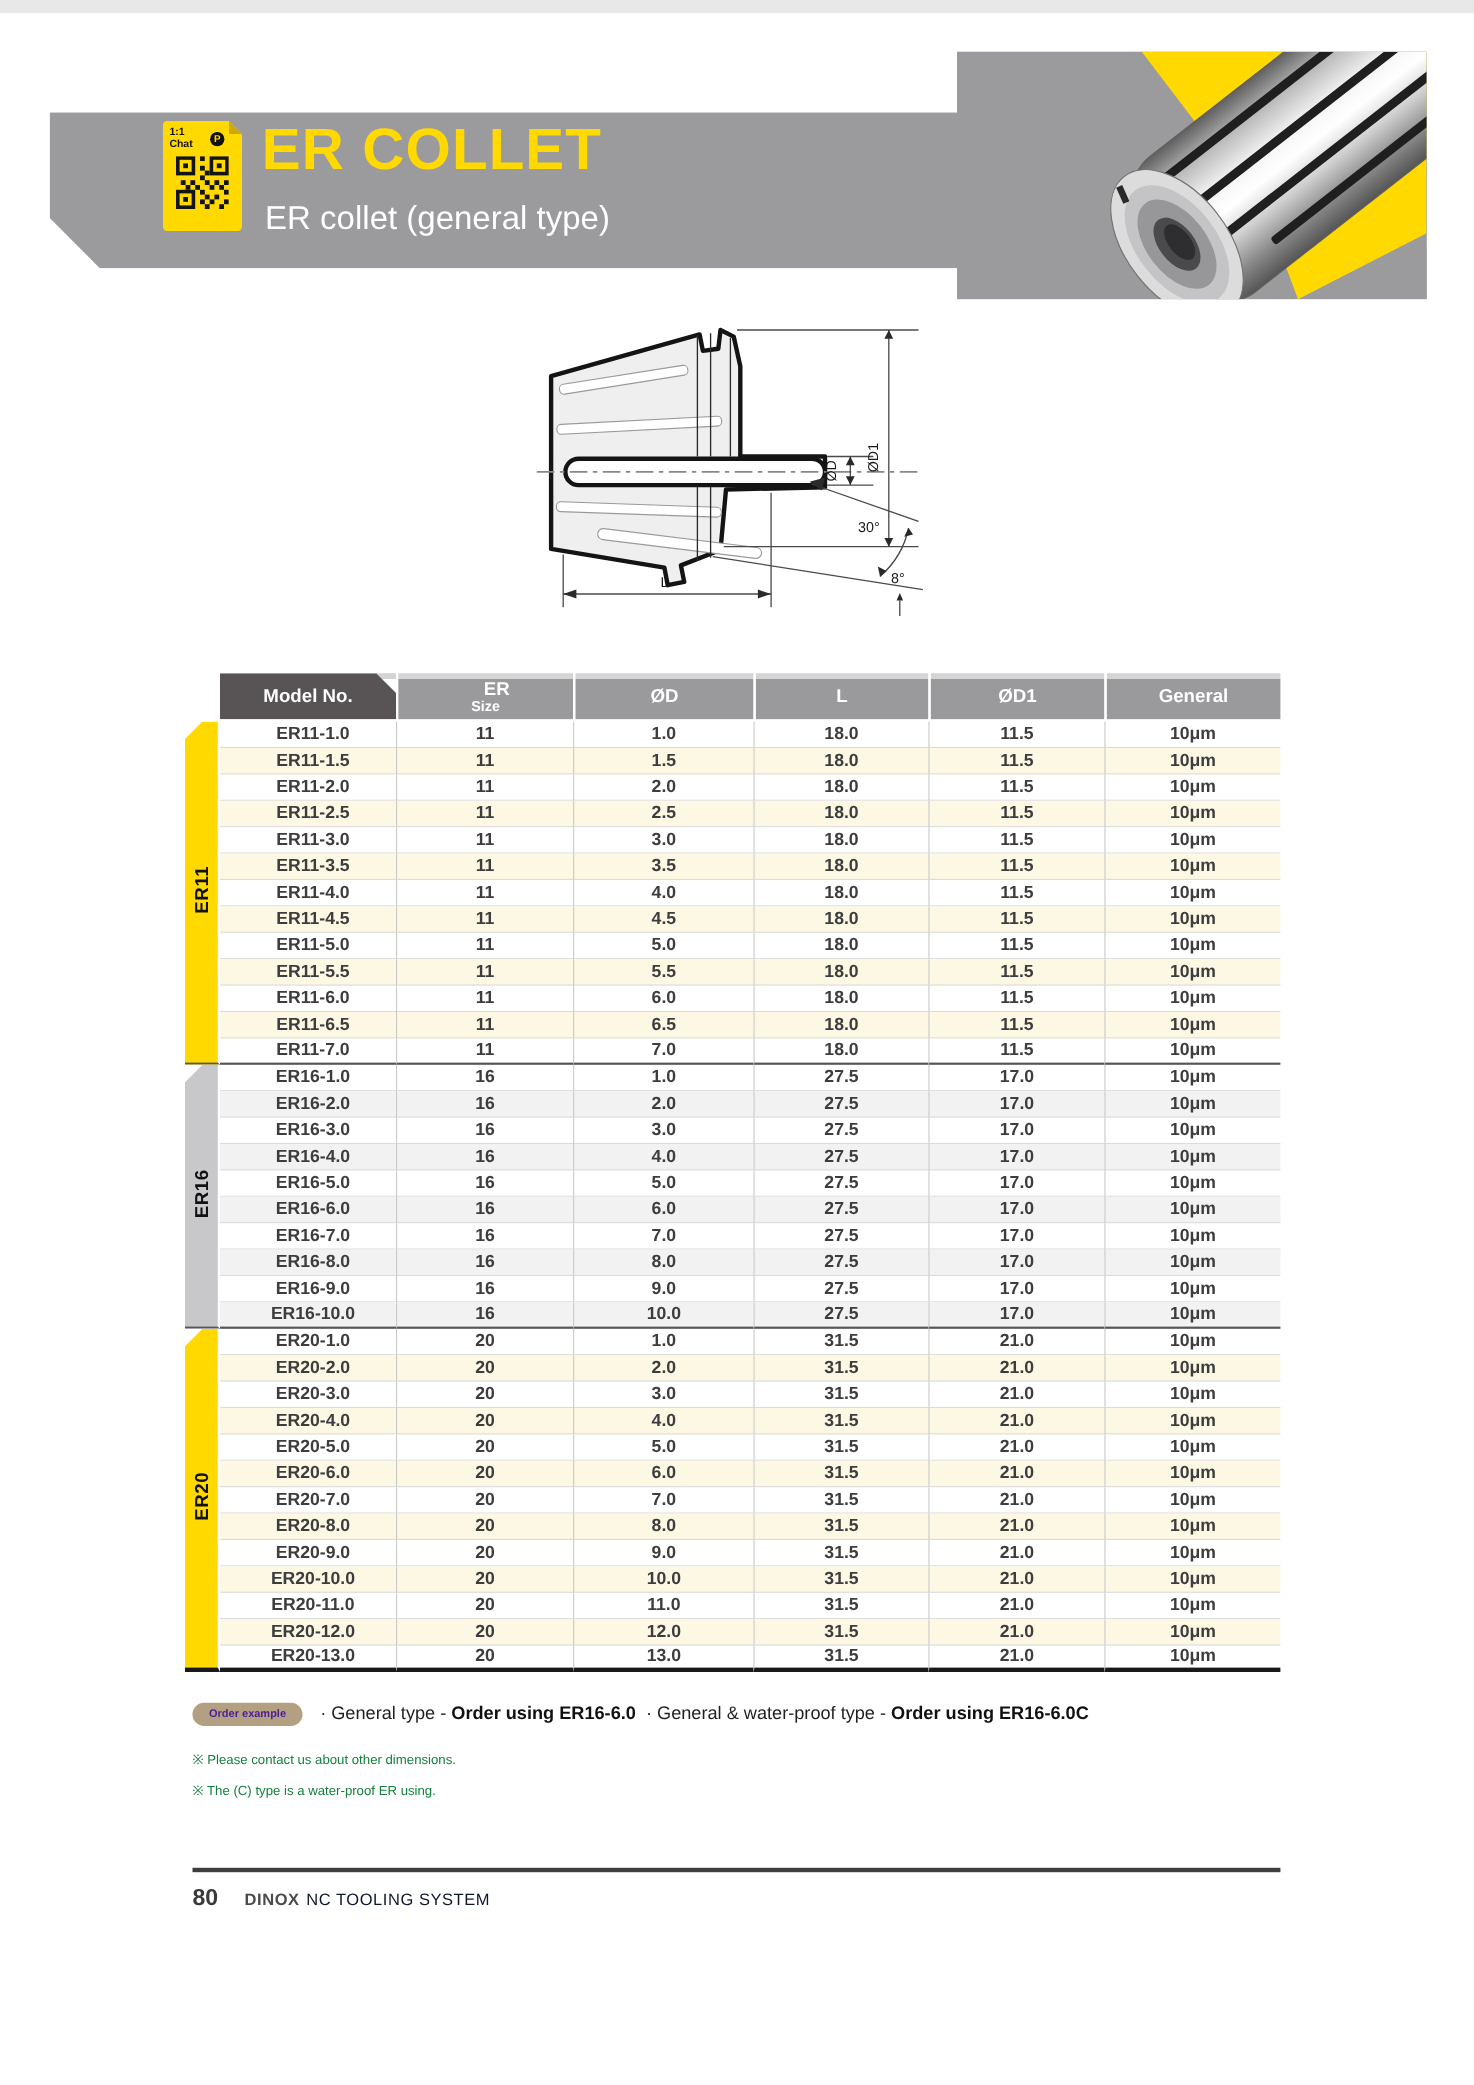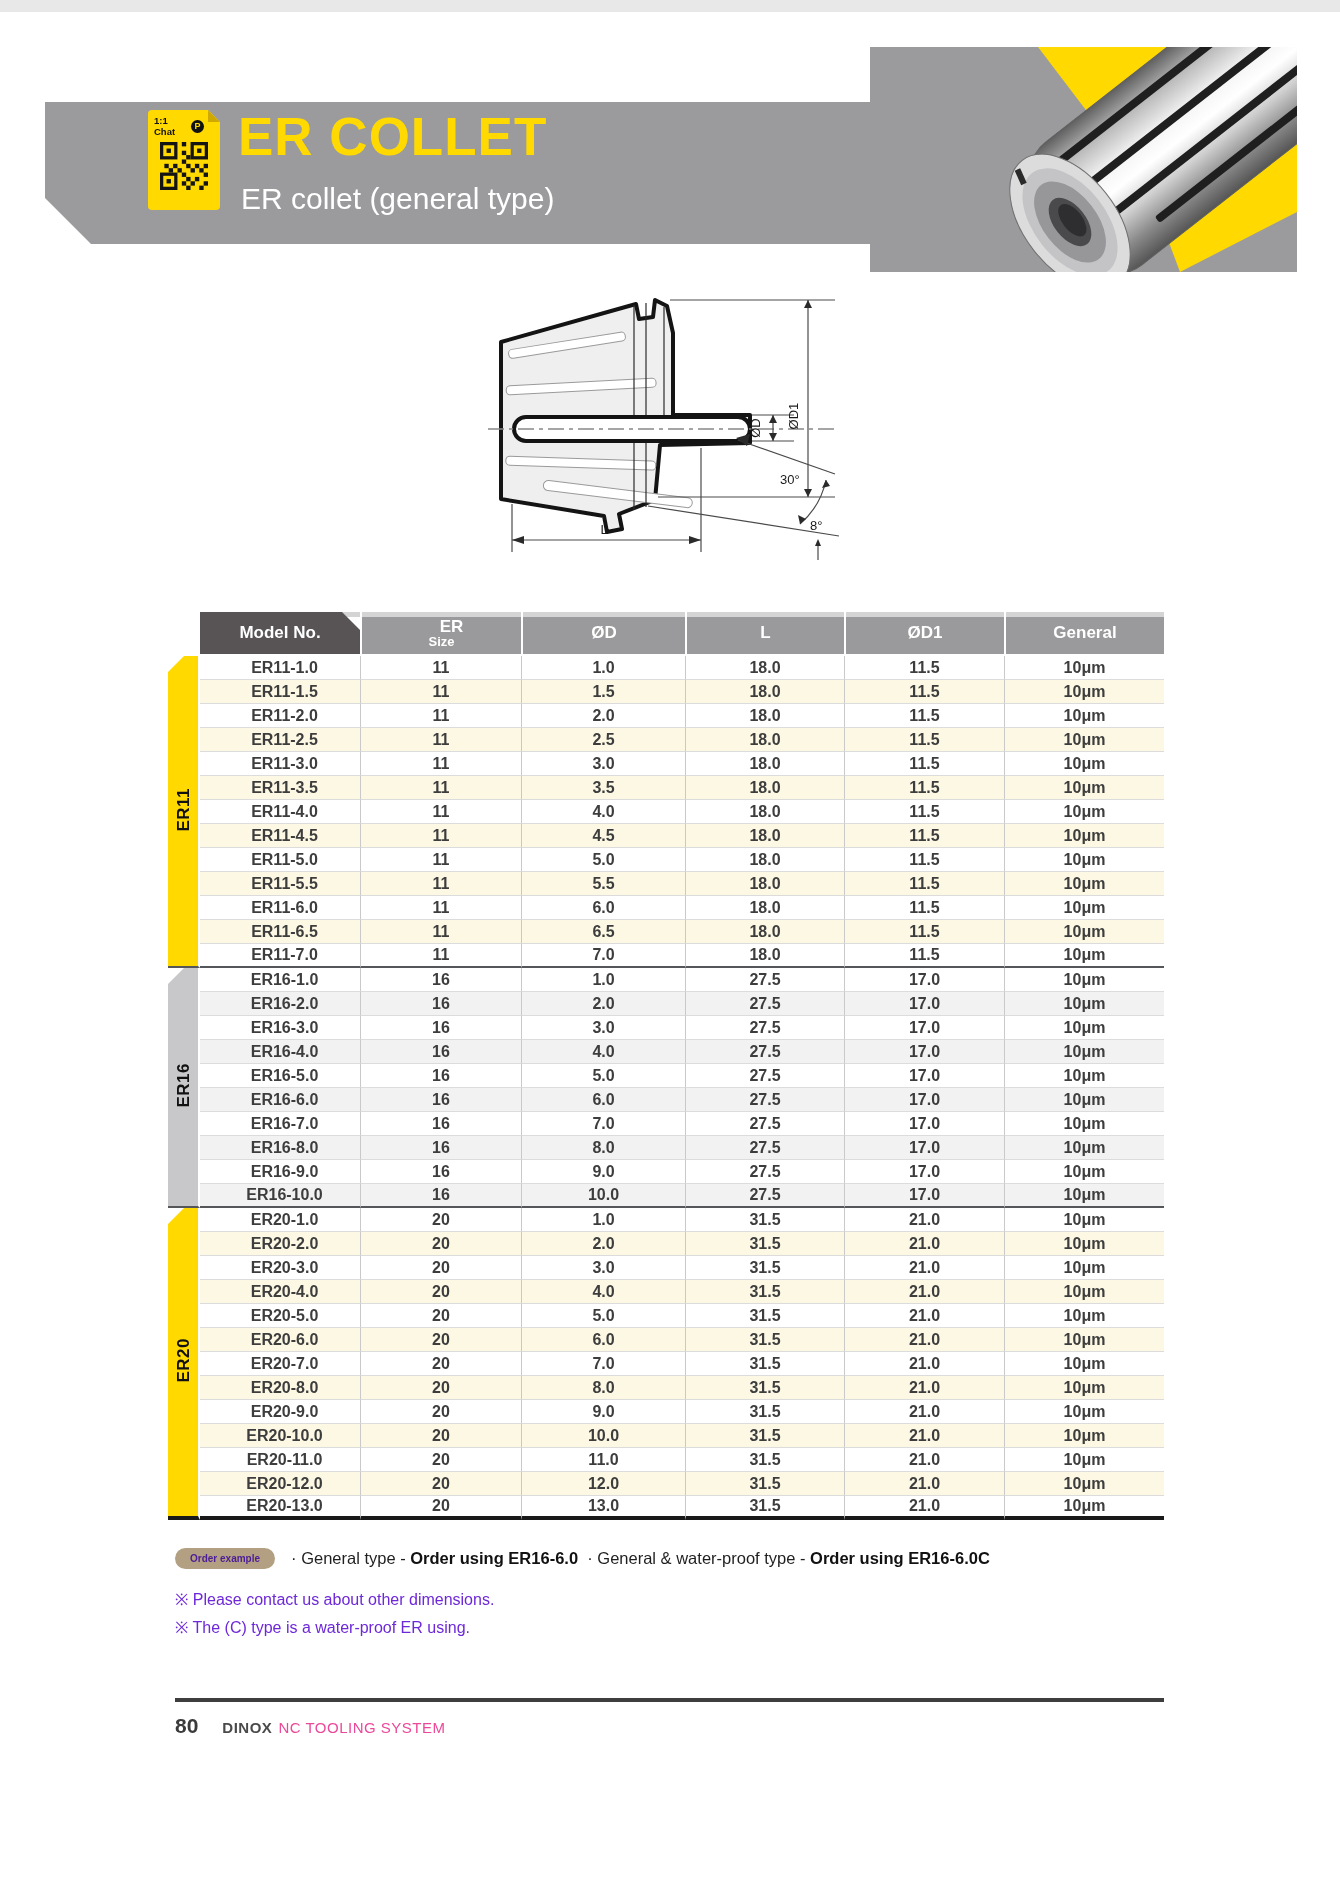--- a/index.html
+++ b/index.html
@@ -58,26 +58,26 @@
                color:#111; letter-spacing:0.5px; display:inline-block; line-height:1; }
   tr.group-end td { border-bottom:2px solid #55565a; }
   tr.final-row td { border-bottom:4px solid #191919; }
 
   
   .order-row { position:absolute; left:175px; top:1536px; display:flex; align-items:center; gap:16px; }
   .pill { background:#b3a083; color:#4c1d95; font-weight:bold; font-size:10px; padding:5px 15px;
           border-radius:14px; white-space:nowrap;text-align:center; }
   .order-text { font-size:16.5px; color:#1f1f1f; white-space:pre; }
   .order-text b { color:#111; }
-  .notes { position:absolute; left:175px; top:1574px; font-size:16px; color:#6d28d9; line-height:28px; }
+  .notes { position:absolute; left:175px; top:1574px; font-size:12px; color:#15803d; line-height:28px; }
   .footer-line { position:absolute; left:175px; top:1686px; width:989px; height:4px; background:#3d3d3d; }
   .footer-text { position:absolute; left:175px; top:1702px; display:flex; align-items:baseline; }
   .page-num { font-size:21px; font-weight:bold; color:#3a3a3a; }
   .brand { font-size:15px; font-weight:bold; color:#4a4a4a; margin-left:24px; letter-spacing:0.5px; }
-  .brand-suffix { font-size:15px; color:#ec4899; margin-left:6px; letter-spacing:0.5px; }
+  .brand-suffix { font-size:15px; color:#0f172a; margin-left:6px; letter-spacing:0.5px; }
 </style>
 </head>
 <body>
 
 <div class="page">
 
   <div class="banner"></div>
 
   <div class="qr-badge">
     <div class="qr-fold"></div>

